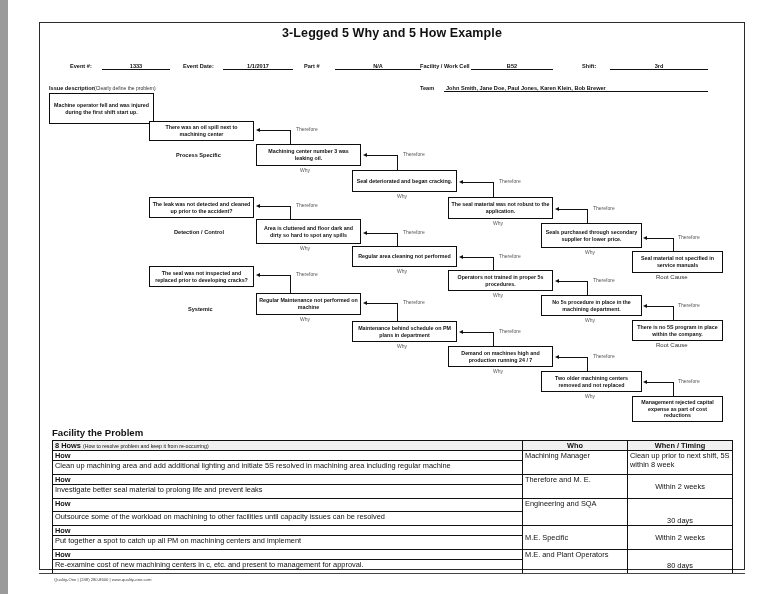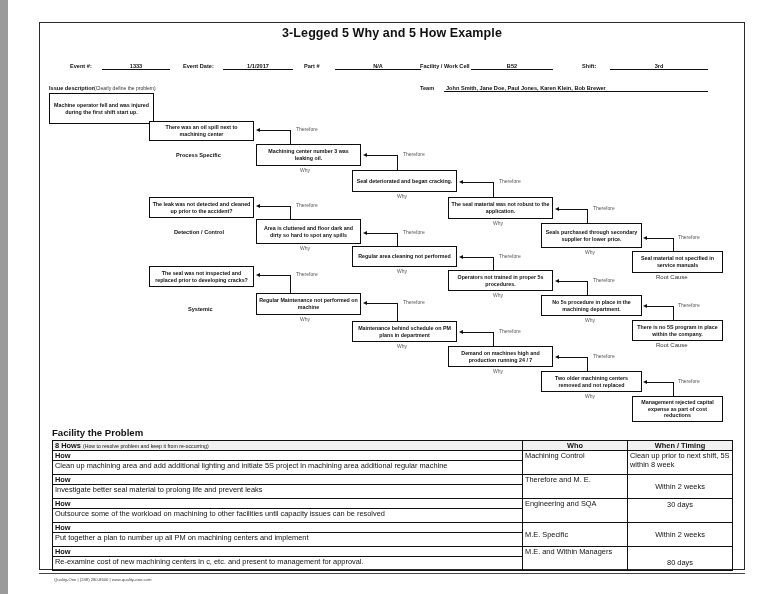--- a/index.html
+++ b/index.html
@@ -220,57 +220,57 @@
       </colgroup>
     <tbody>
       <tr>
         <td class="banner"><span>8 Hows</span> <span class="sm">(How to resolve problem and keep it from re-occurring)</span></td>
         <td class="hdr">Who</td>
         <td class="hdr">When / Timing</td>
       </tr>
 
       <tr>
         <td class="howlbl">How</td>
-        <td rowspan="2">Machining Control</td>
+        <td rowspan="2">Machining Manager</td>
         <td rowspan="2">Clean up prior to next shift, 5S within 8 week</td>
       </tr>
       <tr>
-        <td style="height:13px">Clean up machining area and add additional lighting and initiate 5S project in machining area additional regular machine</td>
+        <td style="height:13px">Clean up machining area and add additional lighting and initiate 5S resolved in machining area including regular machine</td>
       </tr>
 
       <tr>
         <td class="howlbl">How</td>
         <td rowspan="2">Therefore and M. E.</td>
         <td rowspan="2" class="ctr" style="padding-top:7px">Within 2 weeks</td>
       </tr>
       <tr>
         <td style="height:13px">Investigate better seal material to prolong life and prevent leaks</td>
       </tr>
 
       <tr>
         <td class="howlbl">How</td>
         <td rowspan="2">Engineering and SQA</td>
-        <td rowspan="2" class="ctr" style="padding-top:1px">30 days</td>
+        <td rowspan="2" class="ctr" style="padding-top:17px">30 days</td>
       </tr>
       <tr>
         <td style="height:13px">Outsource some of the workload on machining to other facilities until capacity issues can be resolved</td>
       </tr>
 
       <tr>
         <td class="howlbl">How</td>
         <td rowspan="2" style="padding-top:7px">M.E. Specific</td>
         <td rowspan="2" class="ctr" style="padding-top:7px">Within 2 weeks</td>
       </tr>
       <tr>
-        <td style="height:13px">Put together a plan to number up all PM on machining centers and implement</td>
-      </tr>
-
-      <tr>
-        <td class="howlbl">How</td>
-        <td rowspan="2">M.E. and Within Managers</td>
+        <td style="height:13px">Put together a spot to catch up all PM on machining centers and implement</td>
+      </tr>
+
+      <tr>
+        <td class="howlbl">How</td>
+        <td rowspan="2">M.E. and Plant Operators</td>
         <td rowspan="2" class="ctr" style="padding-top:11px">80 days</td>
       </tr>
       <tr>
         <td style="height:13px">Re-examine cost of new machining centers in c, etc. and present to management for approval.</td>
       </tr>
     </tbody>
   </table>
 
   <div class="footrule"></div>
   <div class="footer">Quality-One | (248) 280-8600 | www.quality-one.com</div>

